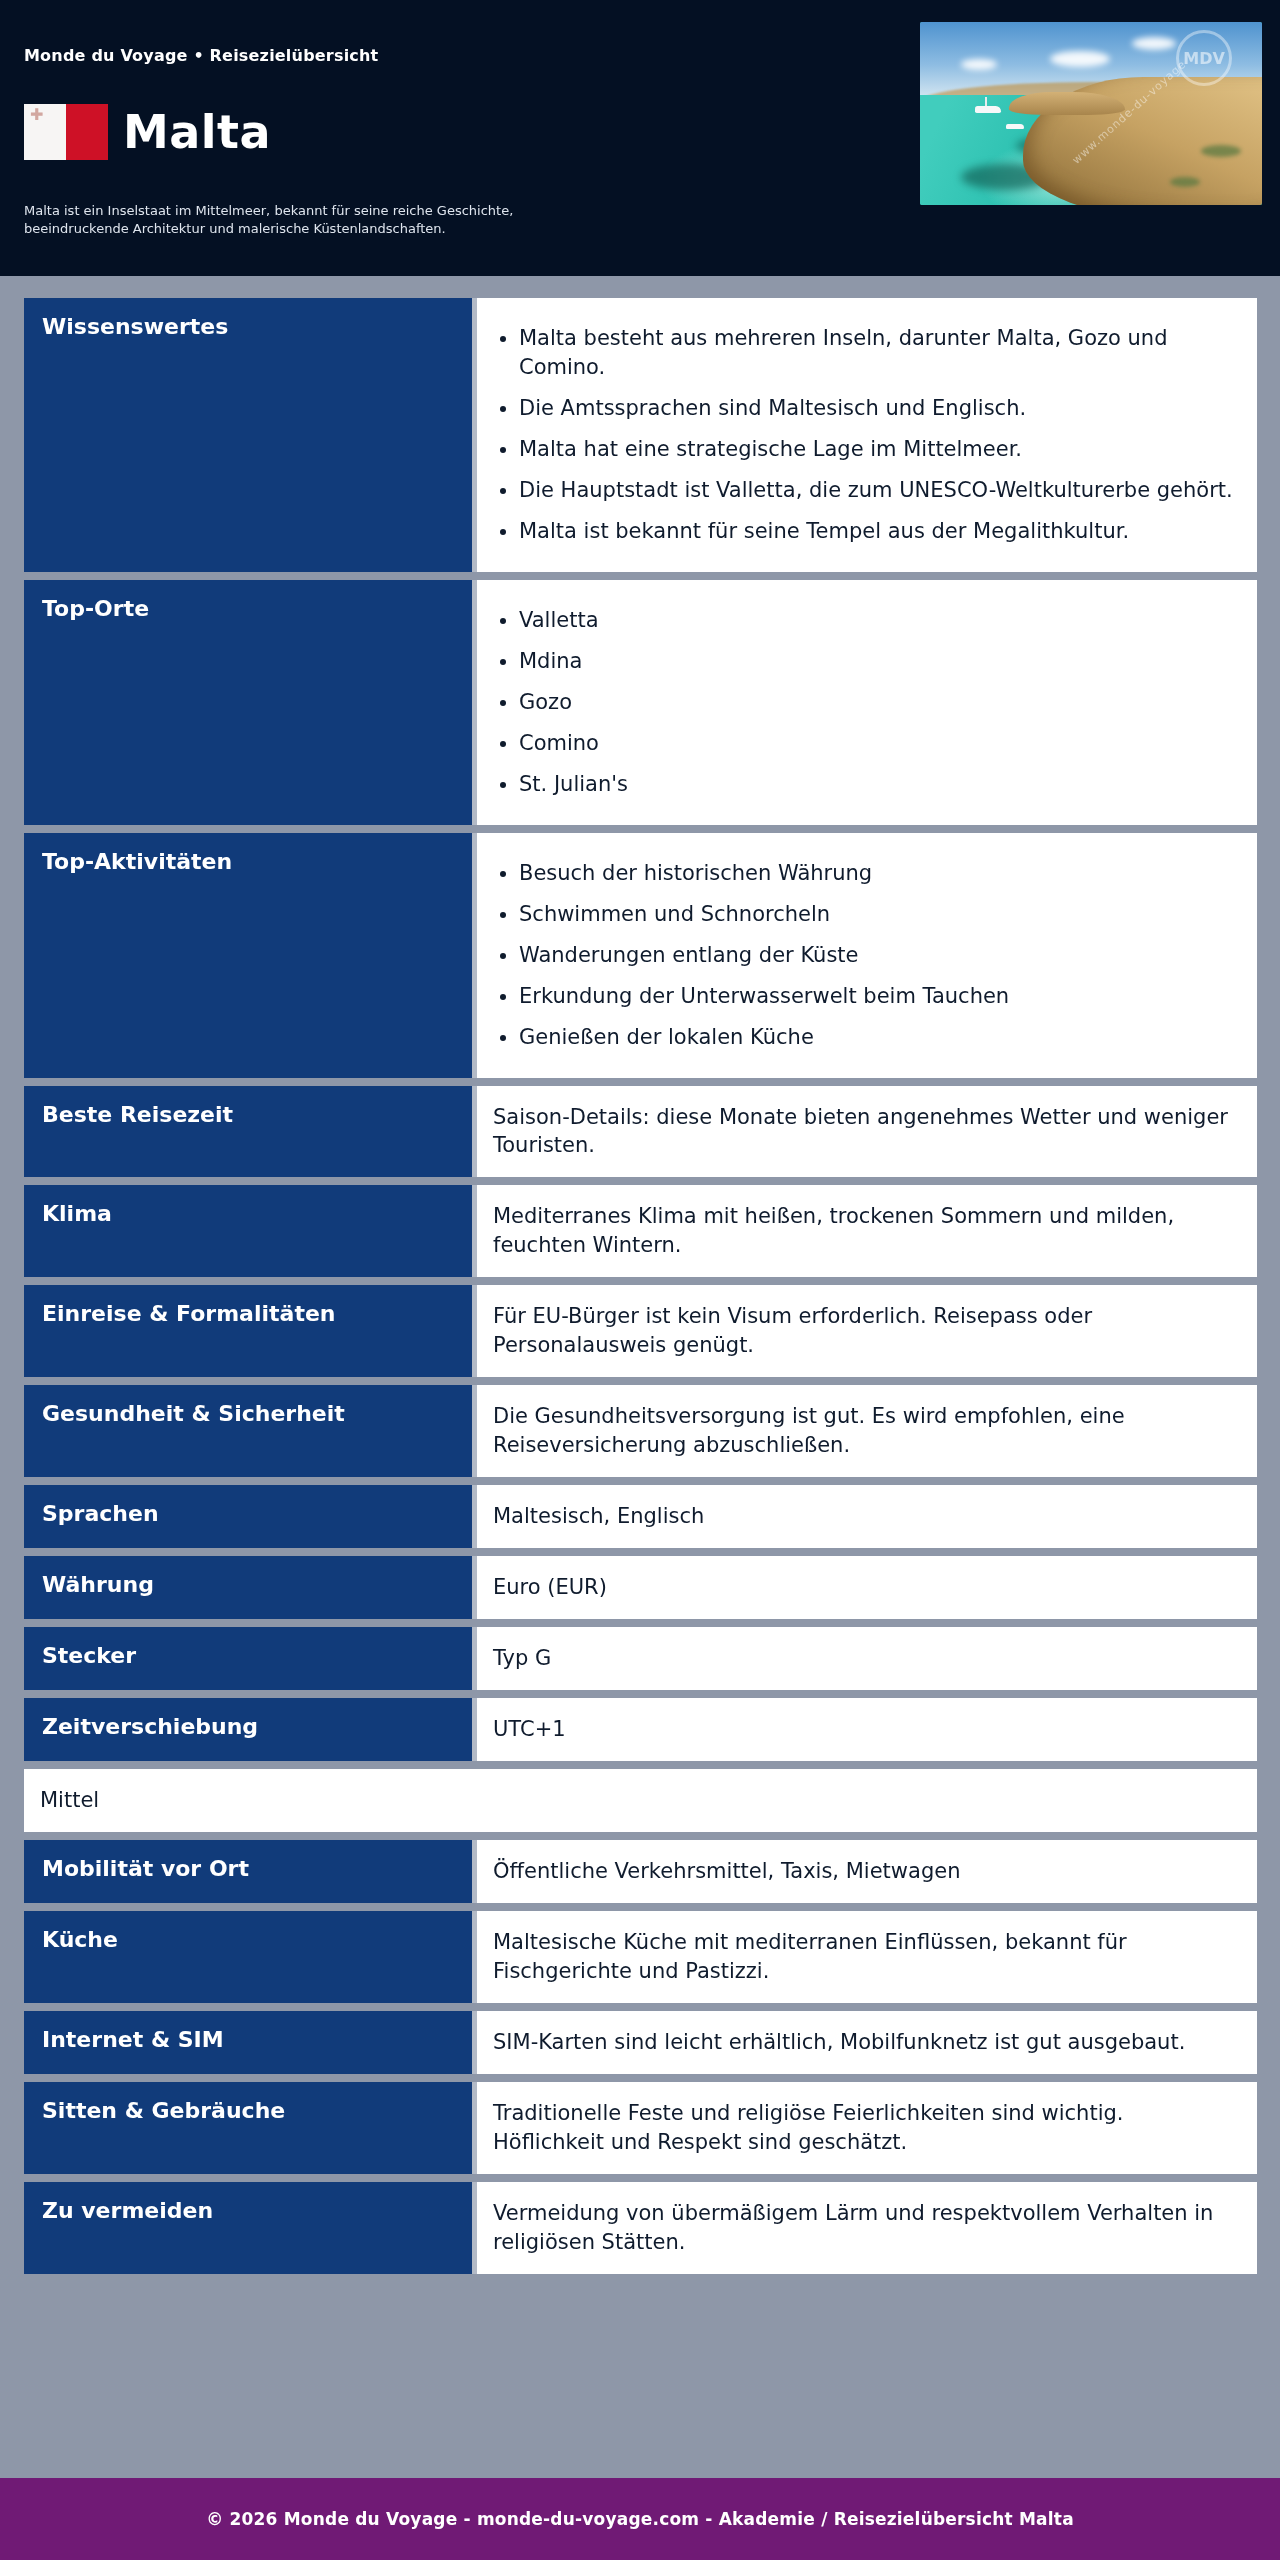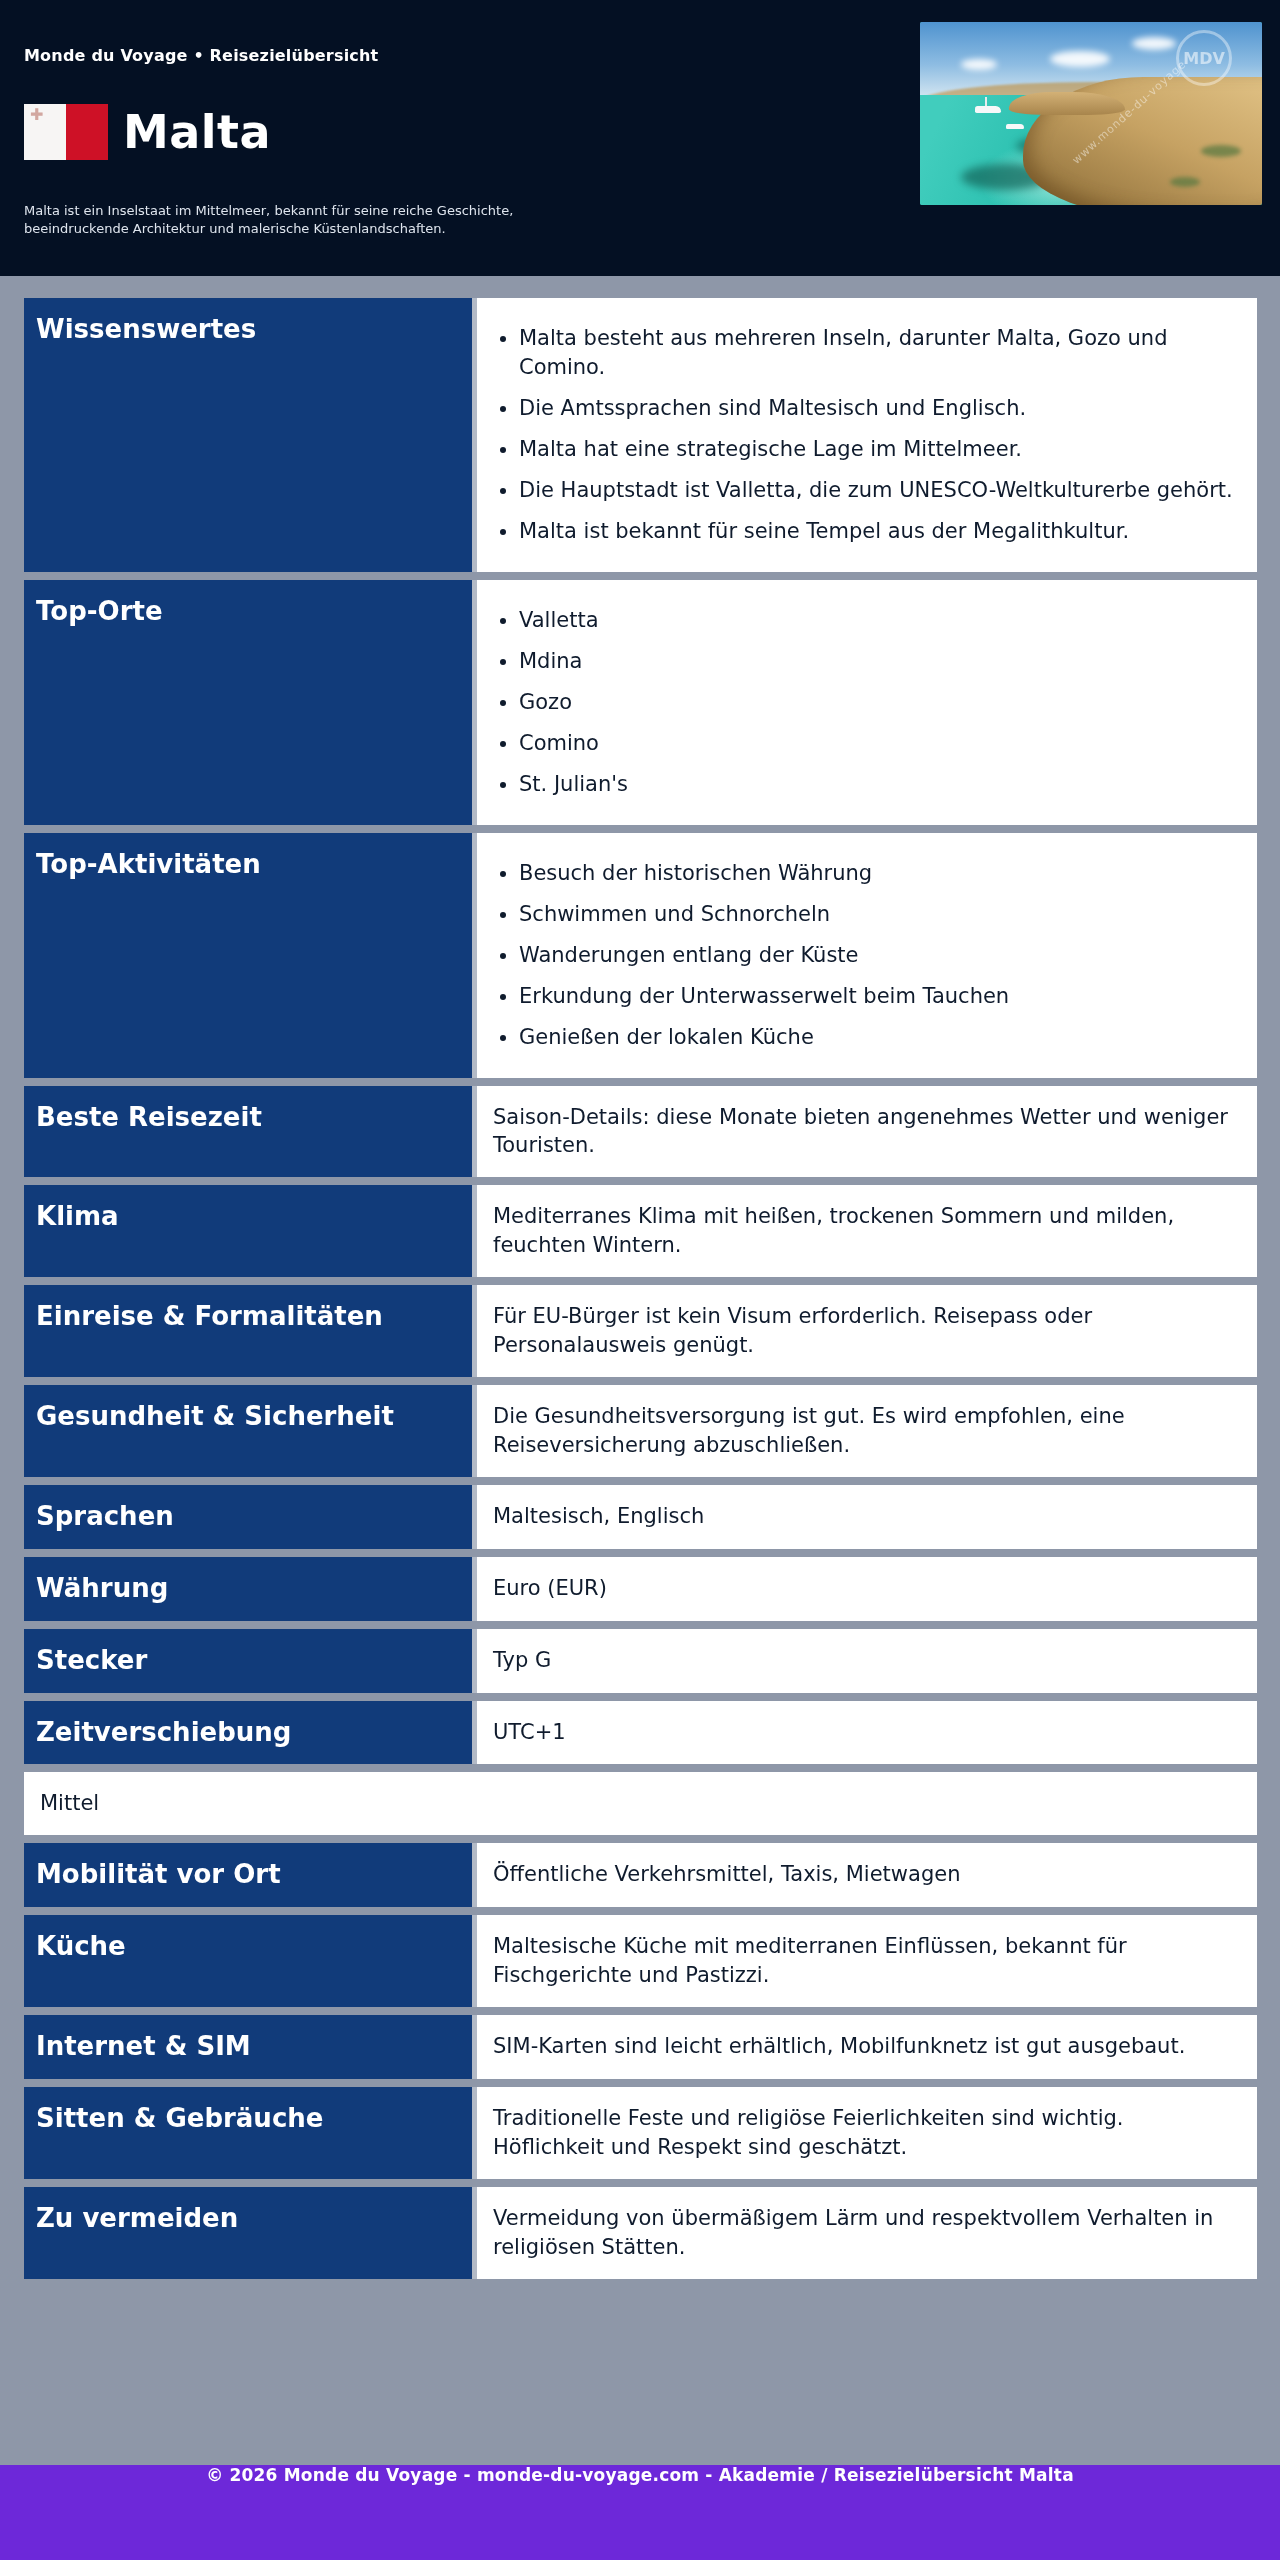--- a/index.html
+++ b/index.html
@@ -117,35 +117,35 @@
     white-space: nowrap;
   }
 
   
   .content { flex: 1; padding: 22px 23px 0 24px; }
   .row {
     display: flex; gap: 5px; margin-bottom: 8px; background: #b3bac6;
   }
   .label-cell {
     flex: none; width: 448px; background: #113b7a;
-    color: #ffffff; font-size: 26px; font-weight: bold;
-    padding: 15px 12px; line-height: 1.3;
+    color: #ffffff; font-size: 22px; font-weight: bold;
+    padding: 15px 18px; line-height: 1.3;
   }
   .content-cell {
     flex: 1; background: #ffffff; color: #0f1b2d;
     font-size: 21px; line-height: 1.38; padding: 14px 20px 14px 16px;
   }
   .content-cell ul { margin: 2px 0; padding-left: 26px; }
   .content-cell li { margin: 12px 0; }
   .content-cell .text-line { margin: 3px 0; }
 
   
   .footer {
-    flex: none; height: 95px; background: #6d28d9;
-    display: flex; justify-content: center;
+    flex: none; height: 82px; background: #701a75;
+    display: flex; align-items: center; justify-content: center;
   }
   .footer-text { color: #ffffff; font-size: 17px; font-weight: bold; letter-spacing: 0.2px; }
 </style>
 </head>
 <body>
 
 <header class="header">
   <div class="breadcrumb">Monde du Voyage • Reisezielübersicht</div>
   <div class="title-row">
     <div class="flag">

